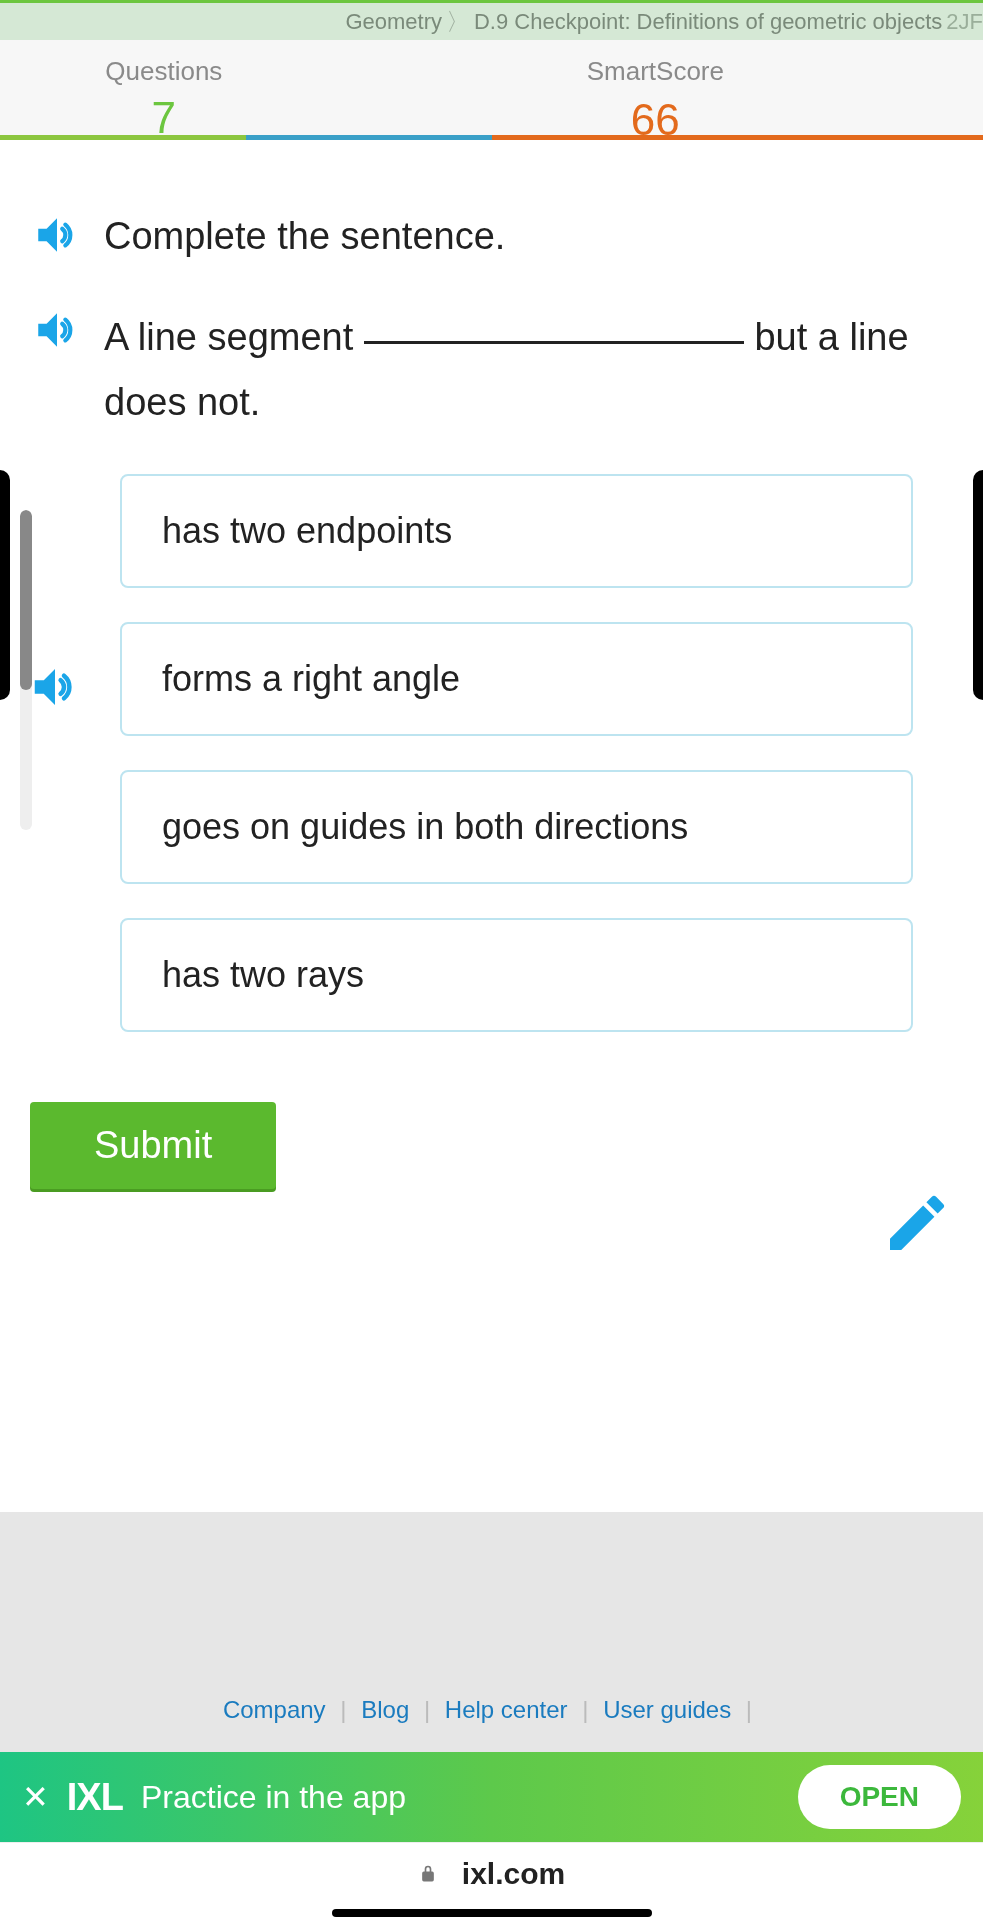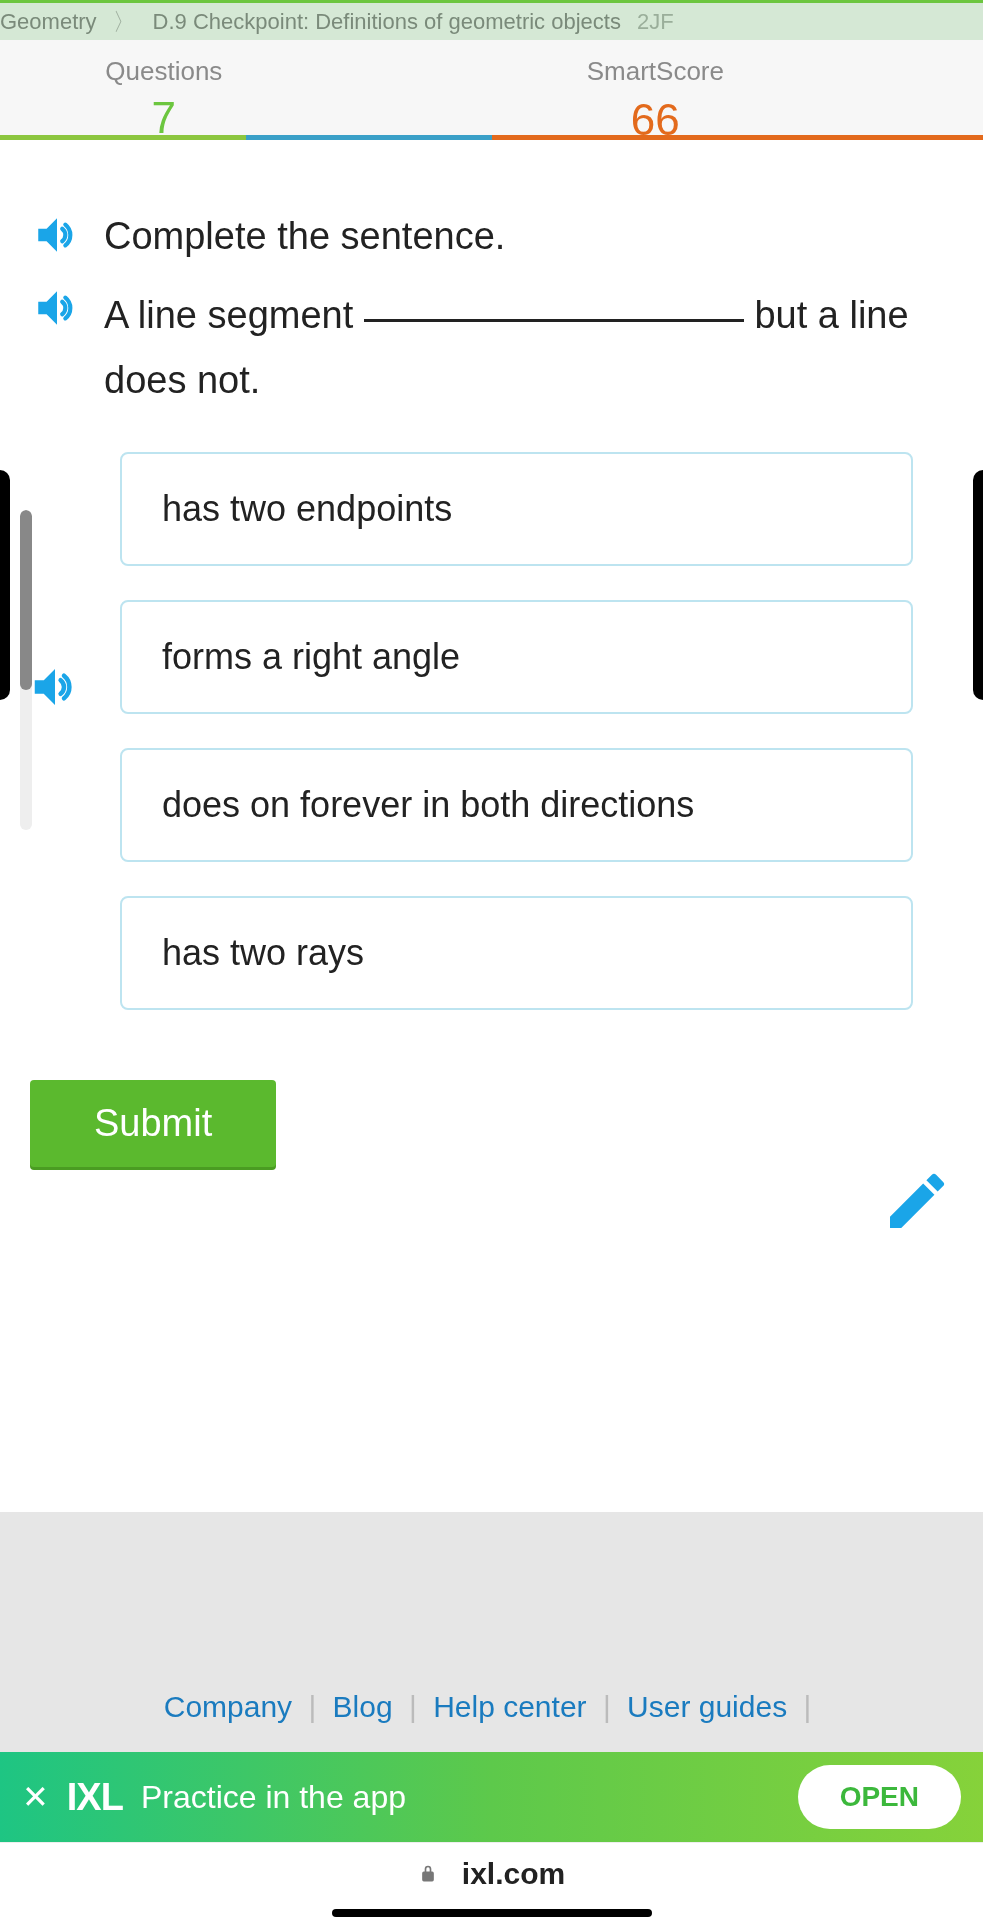--- a/index.html
+++ b/index.html
@@ -1,40 +1,40 @@
 <!DOCTYPE html>
 <html><head>
 <meta charset="utf-8">
 <style>
   * { box-sizing: border-box; margin: 0; padding: 0; }
   html, body { width: 983px; height: 1932px; font-family: -apple-system, Helvetica, Arial, sans-serif; background: #fff; overflow: hidden; }
   
   
-  .breadcrumb { background: #d5e8d5; height: 40px; display: flex; align-items: center; justify-content: flex-start; gap: 16px; font-size: 22px; color: #7a8a7a; border-top: 3px solid #6cc63f; }
+  .breadcrumb { background: #d5e8d5; height: 40px; display: flex; align-items: center; justify-content: flex-end; gap: 4px; font-size: 22px; color: #7a8a7a; border-top: 3px solid #6cc63f; }
   .breadcrumb .chev { color: #a0b0a0; font-size: 24px; }
   .breadcrumb .skill { color: #7a8a7a; }
   .breadcrumb .code { color: #9aae9a; }
   
   
   .stats { display: flex; height: 100px; background: #f7f7f7; position: relative; }
   .stat { flex: 1; text-align: center; padding-top: 16px; }
   .stat-label { color: #8a8a8a; font-size: 26px; }
   .stat-val { font-size: 44px; margin-top: 6px; font-weight: 400; }
   .stat-q .stat-val { color: #6cc63f; }
   .stat-t .stat-val { color: #1e9fc4; letter-spacing: 2px; }
   .stat-s .stat-val { color: #e36a1c; margin-top: 8px; }
   .stat-s { flex: 2; }
   .bars { position: absolute; bottom: 0; left: 0; right: 0; height: 5px; display: flex; }
   .bar-q { flex: 1; background: #8cc63f; }
   .bar-t { flex: 1; background: #3aa0c8; }
   .bar-s { flex: 2; background: #e36a1c; }
   
   
   .content { padding: 70px 30px 30px 30px; position: relative; }
-  .prompt-row { display: flex; align-items: flex-start; gap: 20px; margin-bottom: 20px; }
+  .prompt-row { display: flex; align-items: flex-start; gap: 20px; margin-bottom: 42px; }
   .speaker { flex-shrink: 0; width: 54px; height: 50px; color: #1aa5e8; }
   .speaker svg { width: 100%; height: 100%; }
   .prompt-text { font-size: 38px; color: #222; line-height: 1.4; }
   .sentence-row { display: flex; align-items: flex-start; gap: 20px; margin-bottom: 40px; }
   .sentence { font-size: 38px; color: #222; line-height: 1.7; }
   .blank { display: inline-block; border-bottom: 3px solid #222; width: 380px; vertical-align: baseline; position: relative; top: -6px; }
   
   
   .side-speaker { position: absolute; left: 28px; top: 520px; width: 54px; height: 50px; color: #1aa5e8; }
   
@@ -52,21 +52,21 @@
   
   .scroll-ind { position: absolute; left: 20px; top: 370px; width: 12px; height: 320px; background: #eee; border-radius: 6px; overflow: hidden; }
   .scroll-thumb { position: absolute; top: 0; width: 12px; height: 180px; background: #888; border-radius: 6px; }
   
   
   .edge-blobL { position: absolute; left: -10px; top: 330px; width: 20px; height: 230px; background: #000; border-radius: 10px; }
   .edge-blobR { position: absolute; right: -10px; top: 330px; width: 20px; height: 230px; background: #000; border-radius: 10px; }
   
   
   .footer-pad { position: absolute; bottom: 180px; left: 0; right: 0; height: 240px; background: #e6e6e6; display: flex; align-items: flex-end; justify-content: center; padding-bottom: 28px; }
-  .footer-links { font-size: 30px; color: #999; text-align: right; }
+  .footer-links { font-size: 24px; color: #999; text-align: right; }
   .footer-links a { color: #1a7bbf; text-decoration: none; }
   .sep { color: #bbb; margin: 0 8px; }
   
   
   .banner { position: absolute; bottom: 90px; left: 0; right: 0; height: 90px; background: linear-gradient(90deg, #1ec583, #5dc94b, #86d23a); display: flex; align-items: center; padding: 0 22px; gap: 18px; }
   .banner .x { color: #fff; font-size: 32px; font-weight: 300; cursor: pointer; }
   .banner .logo { color: #fff; font-weight: 900; font-size: 38px; letter-spacing: -1px; }
   .banner .tag { color: #fff; font-size: 32px; flex: 1; }
   .banner .open { background: #fff; color: #3cb83c; font-weight: 800; font-size: 28px; border: none; border-radius: 40px; padding: 16px 42px; cursor: pointer; }
   
@@ -137,21 +137,21 @@
     <svg viewBox="0 0 24 24" fill="currentColor">
         <path d="M3 9v6h4l5 5V4L7 9H3z"></path>
         <path d="M16 7c1.5 1.2 2.4 3 2.4 5s-.9 3.8-2.4 5" stroke="currentColor" stroke-width="2" fill="none" stroke-linecap="round"></path>
         <path d="M14.5 9c.9.7 1.5 1.8 1.5 3s-.6 2.3-1.5 3" stroke="currentColor" stroke-width="2" fill="none" stroke-linecap="round"></path>
       </svg>
   </div>
 
   <div class="options">
     <div class="option">has two endpoints</div>
     <div class="option">forms a right angle</div>
-    <div class="option">does on forever in both directions</div>
+    <div class="option">goes on guides in both directions</div>
     <div class="option">has two rays</div>
   </div>
 
   <button class="submit">Submit</button>
 
   <div class="pencil">
     <svg viewBox="0 0 24 24" fill="currentColor">
         <path d="M3 17.25V21h3.75L17.81 9.94l-3.75-3.75L3 17.25zM20.71 7.04a1 1 0 0 0 0-1.41l-2.34-2.34a1 1 0 0 0-1.41 0l-1.83 1.83 3.75 3.75 1.83-1.83z"></path>
       </svg>
   </div>

